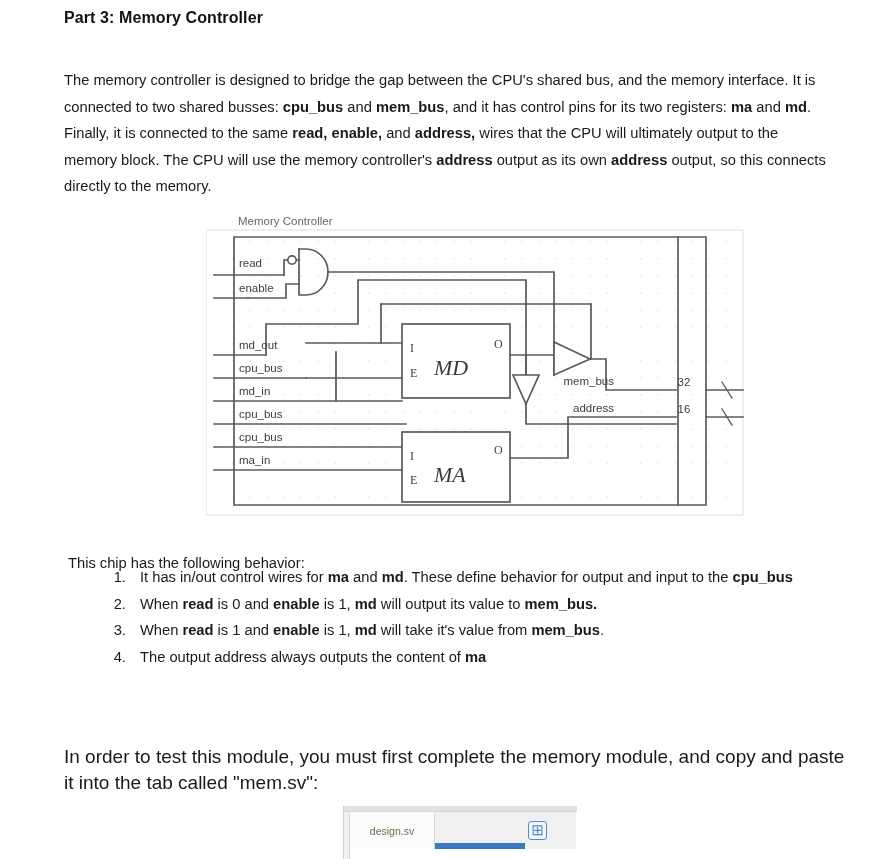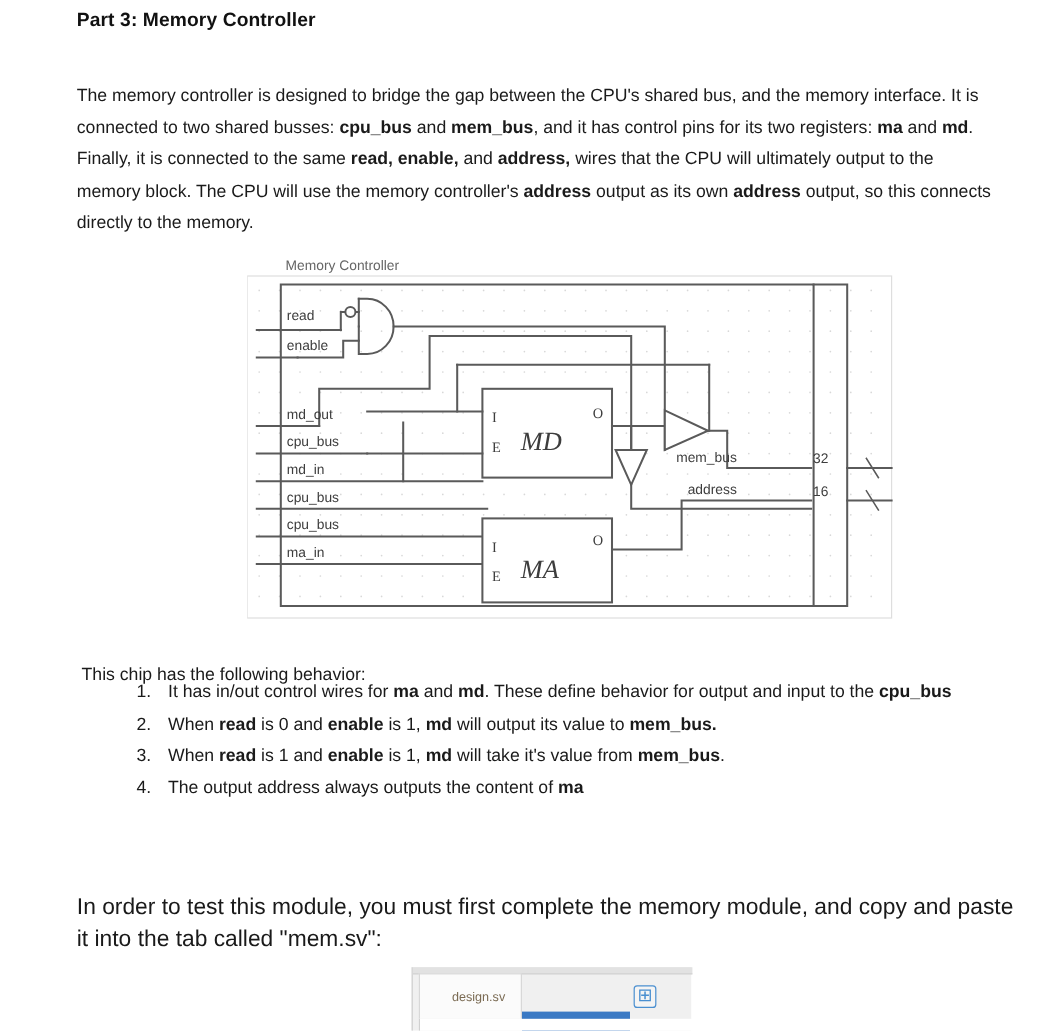--- a/index.html
+++ b/index.html
@@ -116,21 +116,21 @@
     left: 0;
     top: 5px;
     height: 38px;
     display: flex;
     align-items: stretch;
     padding-left: 5px;
   }
   .tab {
     display: flex;
     align-items: center;
-    justify-content: flex-end;
+    justify-content: center;
     position: relative;
     box-sizing: border-box;
     font-size: 10.5px;
     height: 38px;
     padding: 0 13px;
   }
   .tab.inactive {
     background: #fbfbfb;
     color: #7a6a52;
     border: 1px solid #d8d8d8;

